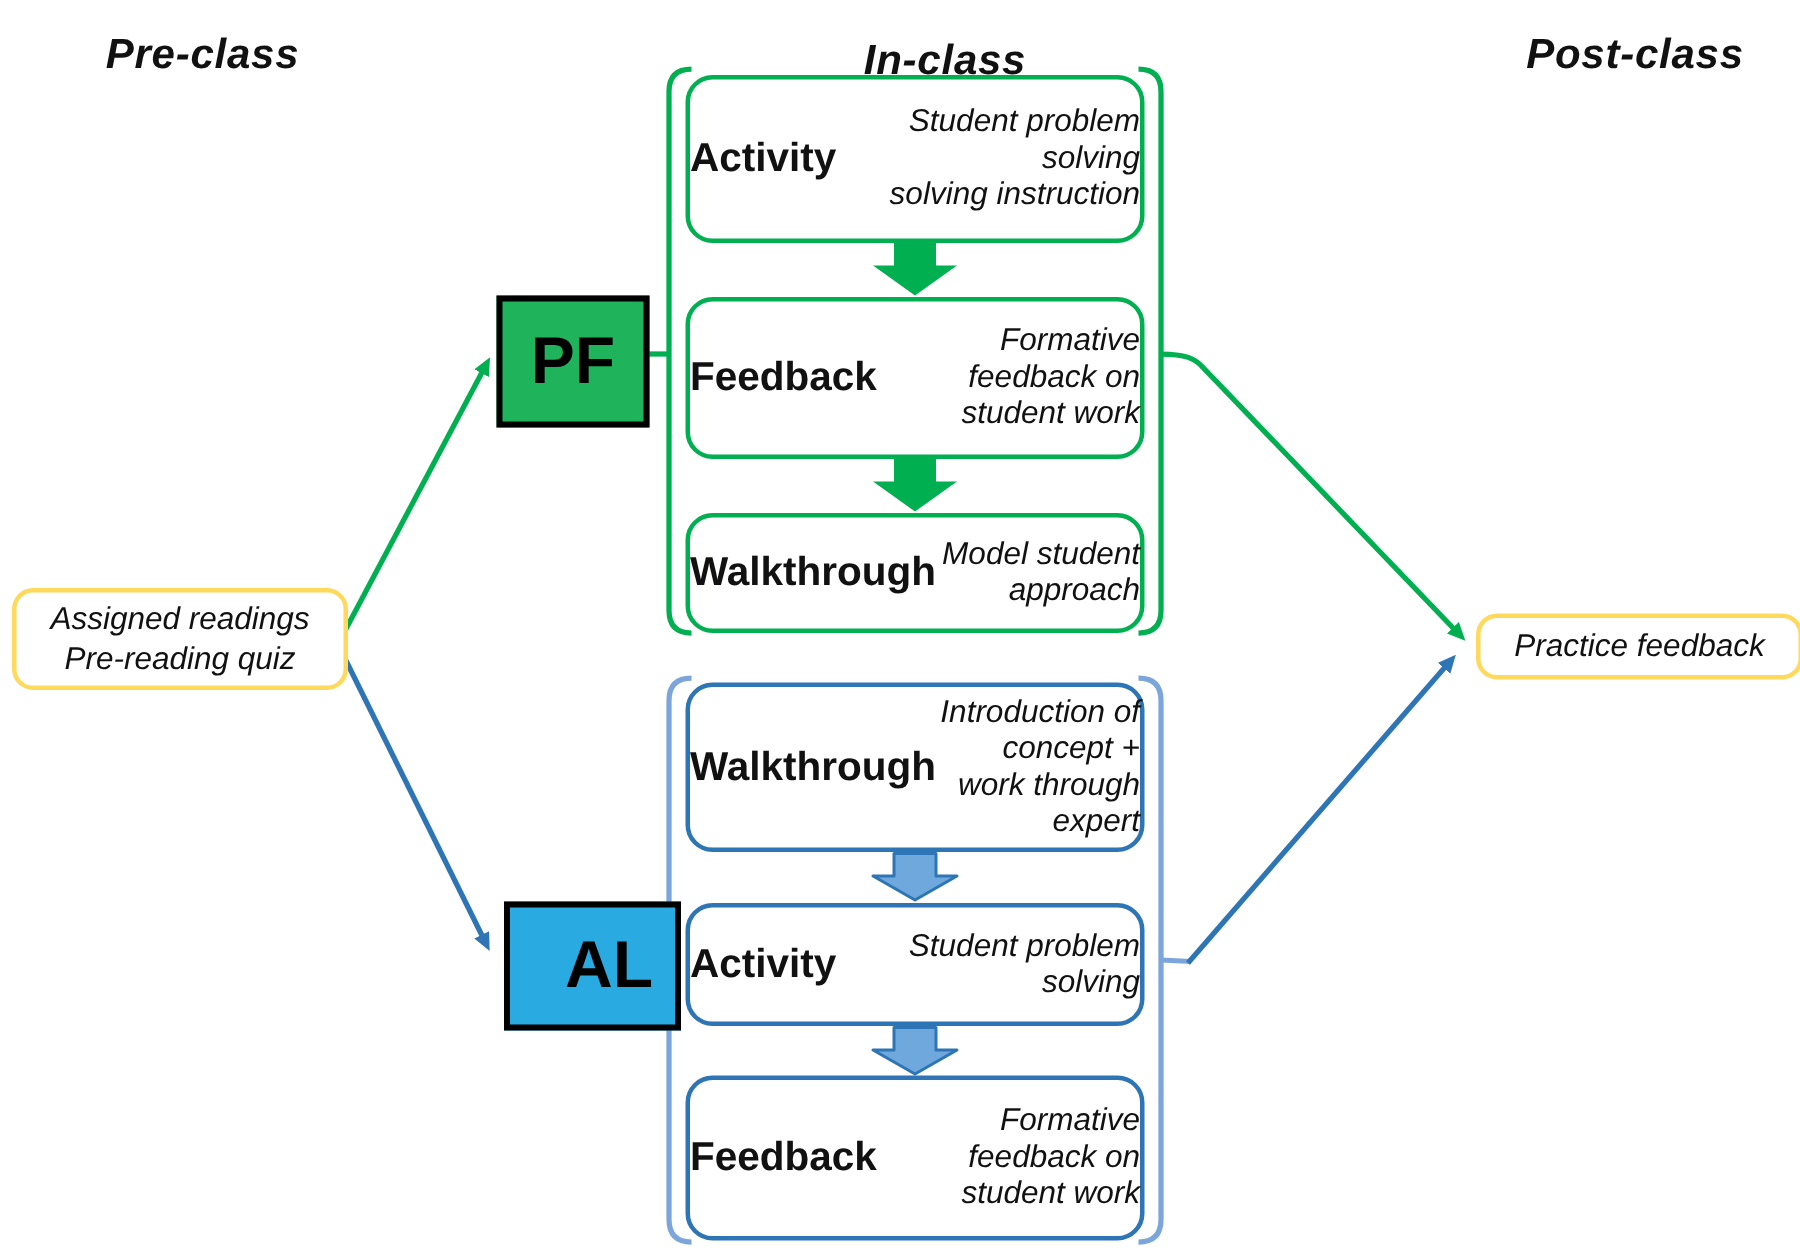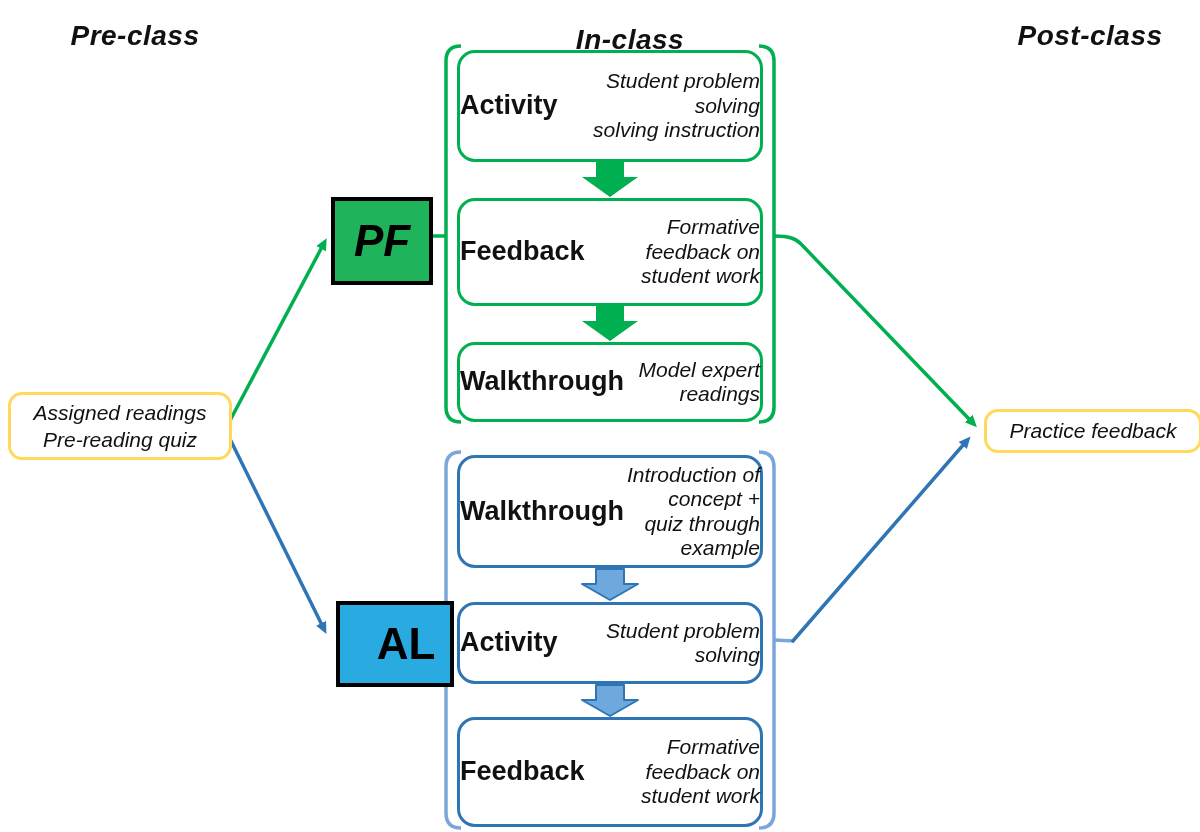--- a/index.html
+++ b/index.html
@@ -6,21 +6,21 @@
   #canvas{position:relative;width:1200px;height:832px;background:#fff;overflow:hidden;
           font-family:"Liberation Sans", sans-serif;color:#111;}
   #lines{position:absolute;left:0;top:0;width:1200px;height:832px;pointer-events:none;}
   .phase-label{position:absolute;font-size:28px;font-style:italic;font-weight:600;
                text-align:center;letter-spacing:.5px;margin-top:20px;}
   .node{position:absolute;border:3px solid var(--yellow-border);border-radius:14px;
         background:#fff;display:flex;flex-direction:column;align-items:center;
         justify-content:center;font-style:italic;font-size:21px;line-height:1.3;text-align:center;}
   .badge{position:absolute;border:4px solid #000;display:flex;align-items:center;
          justify-content:center;font-weight:bold;font-size:44px;color:#000;}
-  .badge.pf{background:var(--green-fill);font-style:italic;}
+  .badge.pf{background:var(--green-fill);}
   .badge.al{background:var(--cyan-fill);}
   .step{position:absolute;left:457px;width:306px;border-radius:18px;background:#fff;
         display:flex;align-items:center;justify-content:center;
         text-align:center;box-sizing:border-box;}
   .step.green{border:3px solid var(--green);}
   .step.blue{border:3px solid var(--blue-line);}
   .step .title{font-weight:bold;font-size:27px;line-height:1.15;}
   .step .desc{font-style:italic;font-size:21px;line-height:1.16;}
   .step .desc span{display:block;text-align:right;}
 </style>
@@ -96,29 +96,29 @@
   <div class="step green" style="top:198px;height:108px;">
     <div class="title">Feedback</div>
     <div class="desc">
       <span>Formative feedback on</span>
       <span>student work</span>
     </div>
   </div>
   <div class="step green" style="top:342px;height:80px;">
     <div class="title">Walkthrough</div>
     <div class="desc">
-      <span>Model expert readings</span>
+      <span>Model student approach</span>
     </div>
   </div>
 
   <div class="step blue" style="top:455px;height:113px;">
     <div class="title">Walkthrough</div>
     <div class="desc">
       <span>Introduction of concept +</span>
-      <span>quiz through example</span>
+      <span>work through expert</span>
     </div>
   </div>
   <div class="step blue" style="top:602px;height:82px;">
     <div class="title">Activity</div>
     <div class="desc">
       <span>Student problem solving</span>
     </div>
   </div>
   <div class="step blue" style="top:717px;height:110px;">
     <div class="title">Feedback</div>

